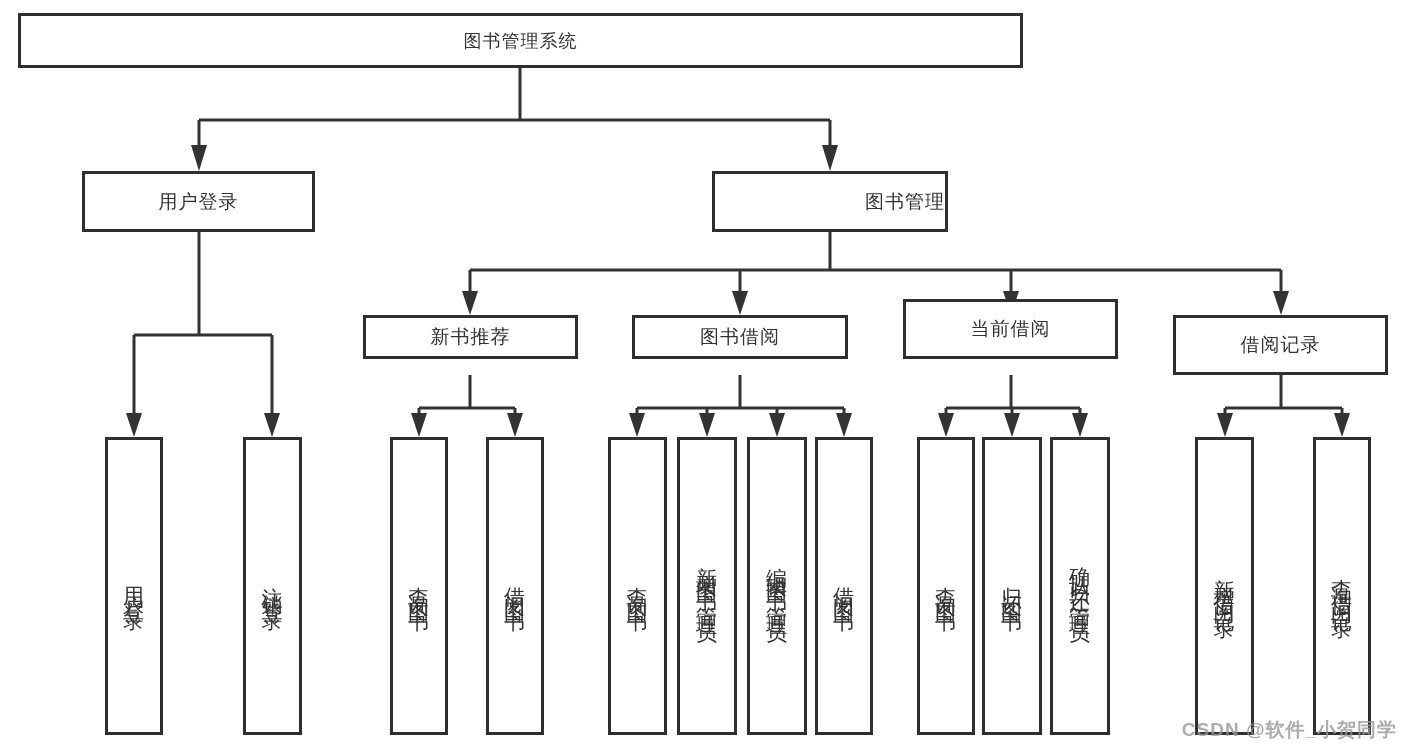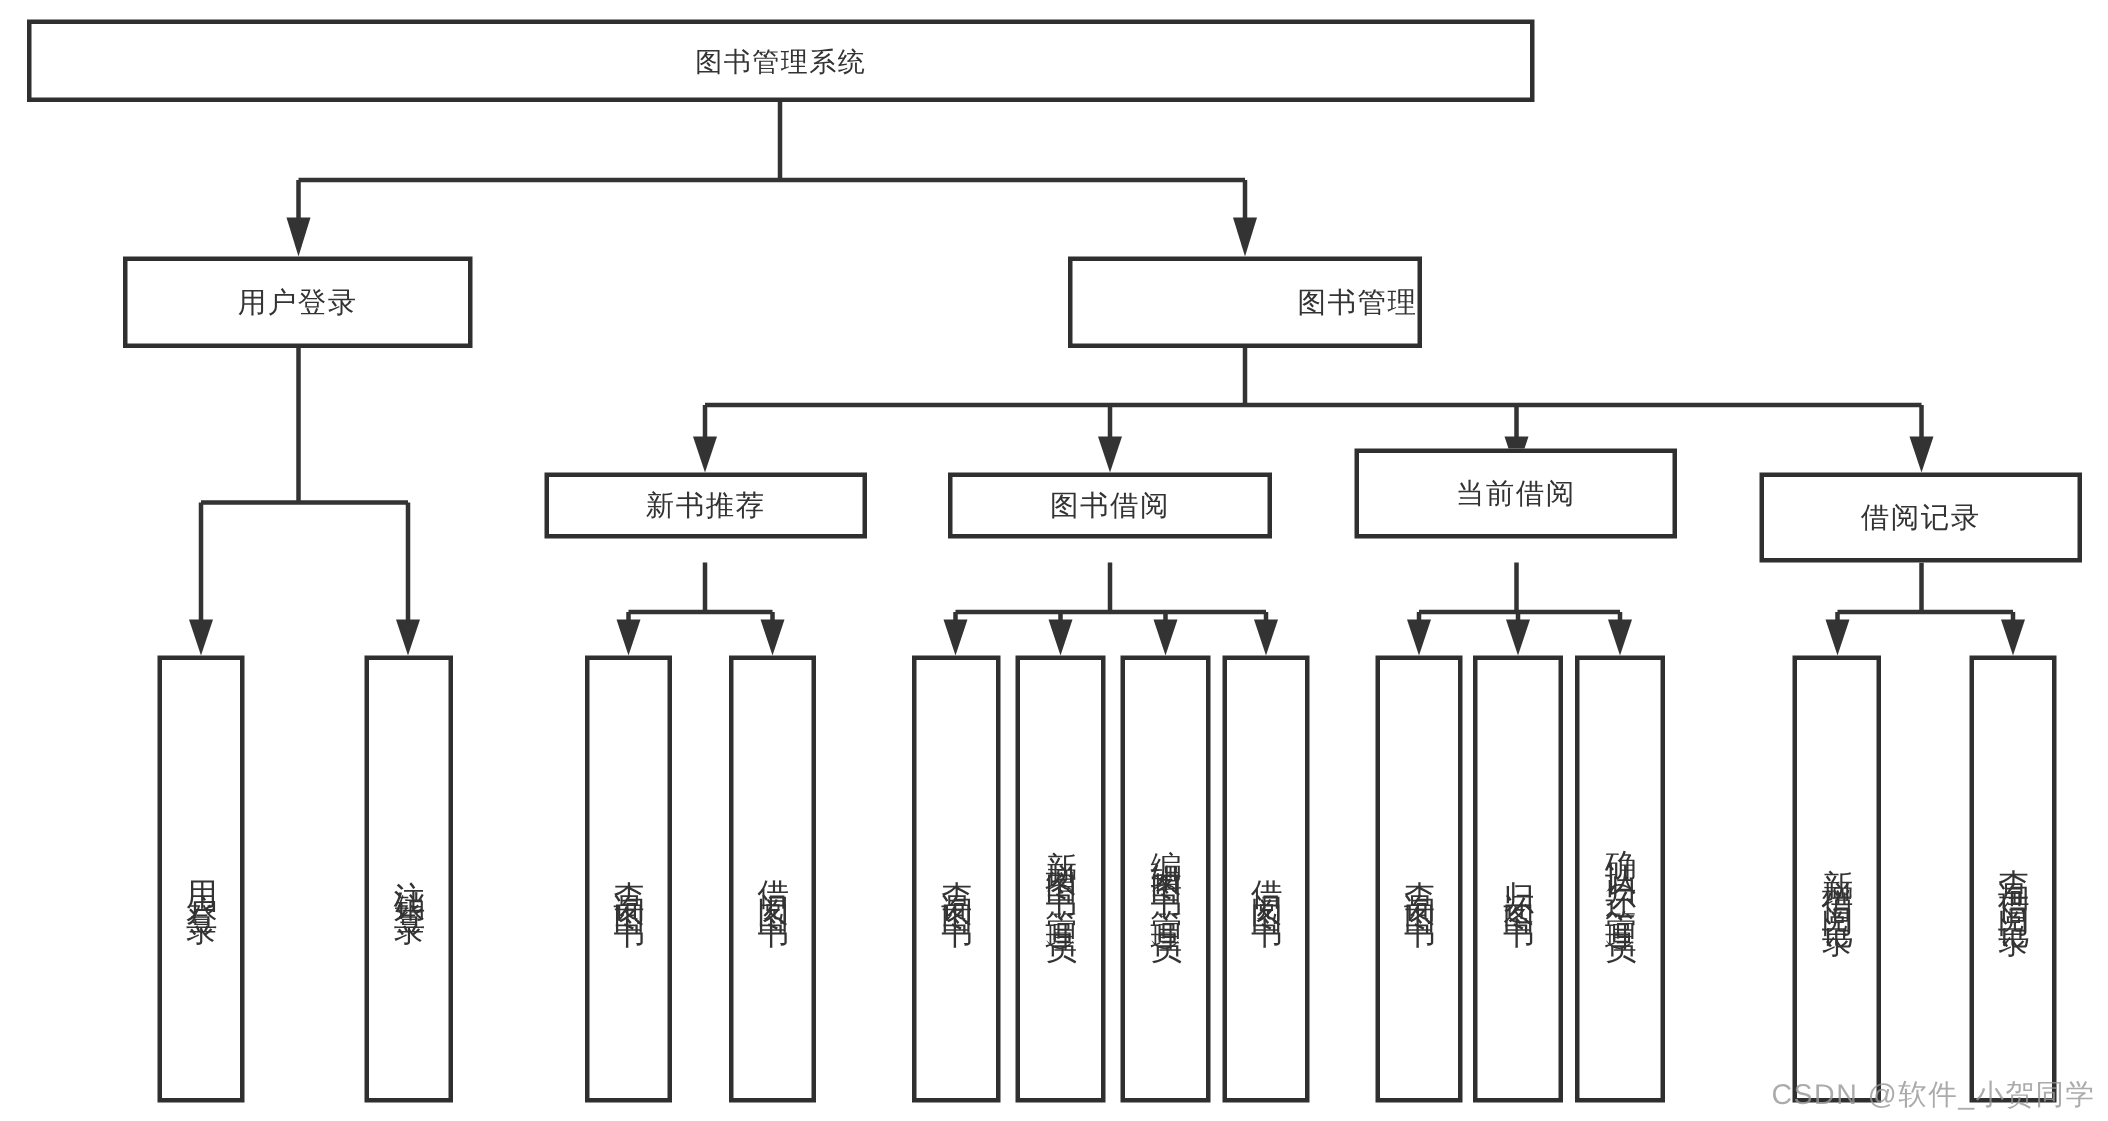--- a/index.html
+++ b/index.html
@@ -63,20 +63,21 @@
   .n-l13 { left: 1313px; top: 437px; width: 58px; height: 298px; }
   .watermark {
     position: absolute;
     right: 8px;
     bottom: 4px;
     font-size: 19px;
     color: rgba(150, 150, 150, 0.8);
     letter-spacing: 1px;
     z-index: 3;
     white-space: nowrap;
+    font-weight: bold;
   }
 </style>
 </head>
 <body>
 
 <div class="stage">
 
   <svg class="wires" viewBox="0 0 1405 747" xmlns="http://www.w3.org/2000/svg">
     <g stroke="#333333" stroke-width="3" fill="none">
 

